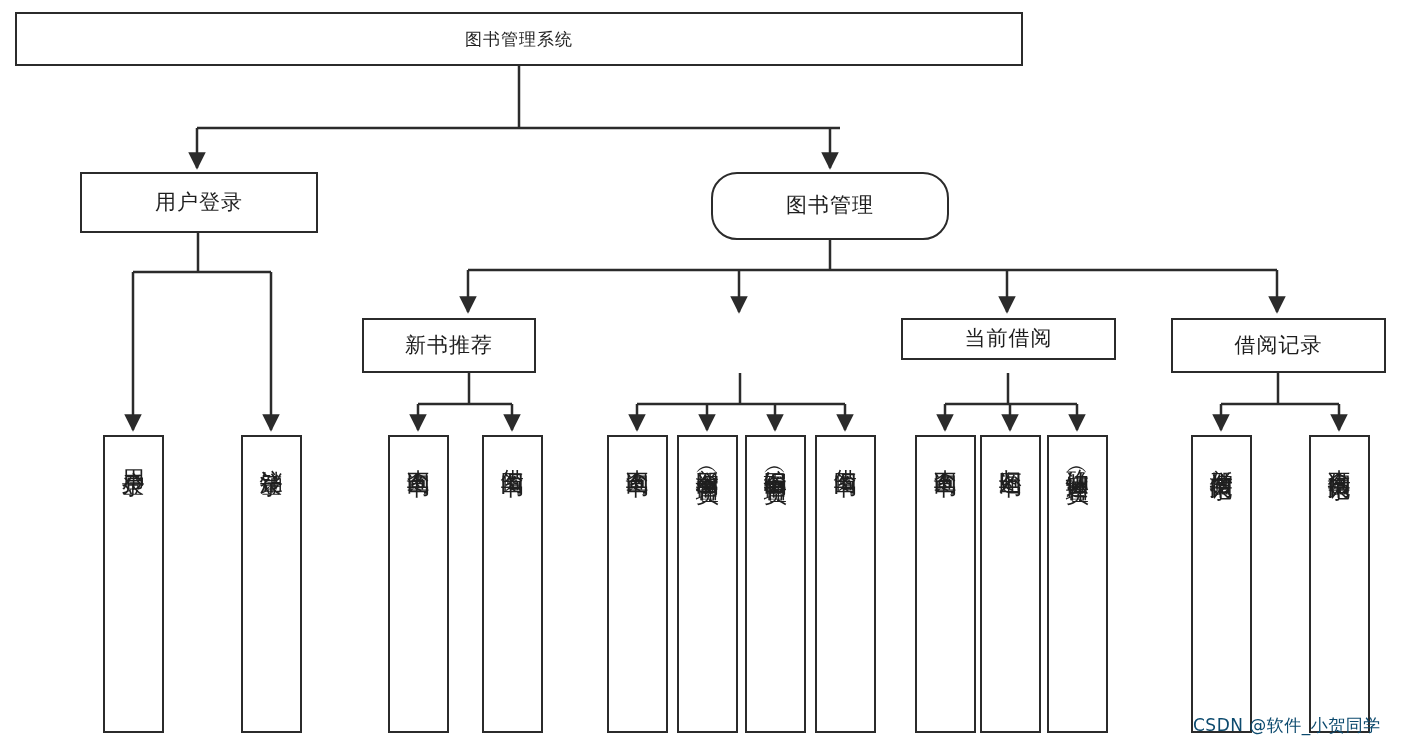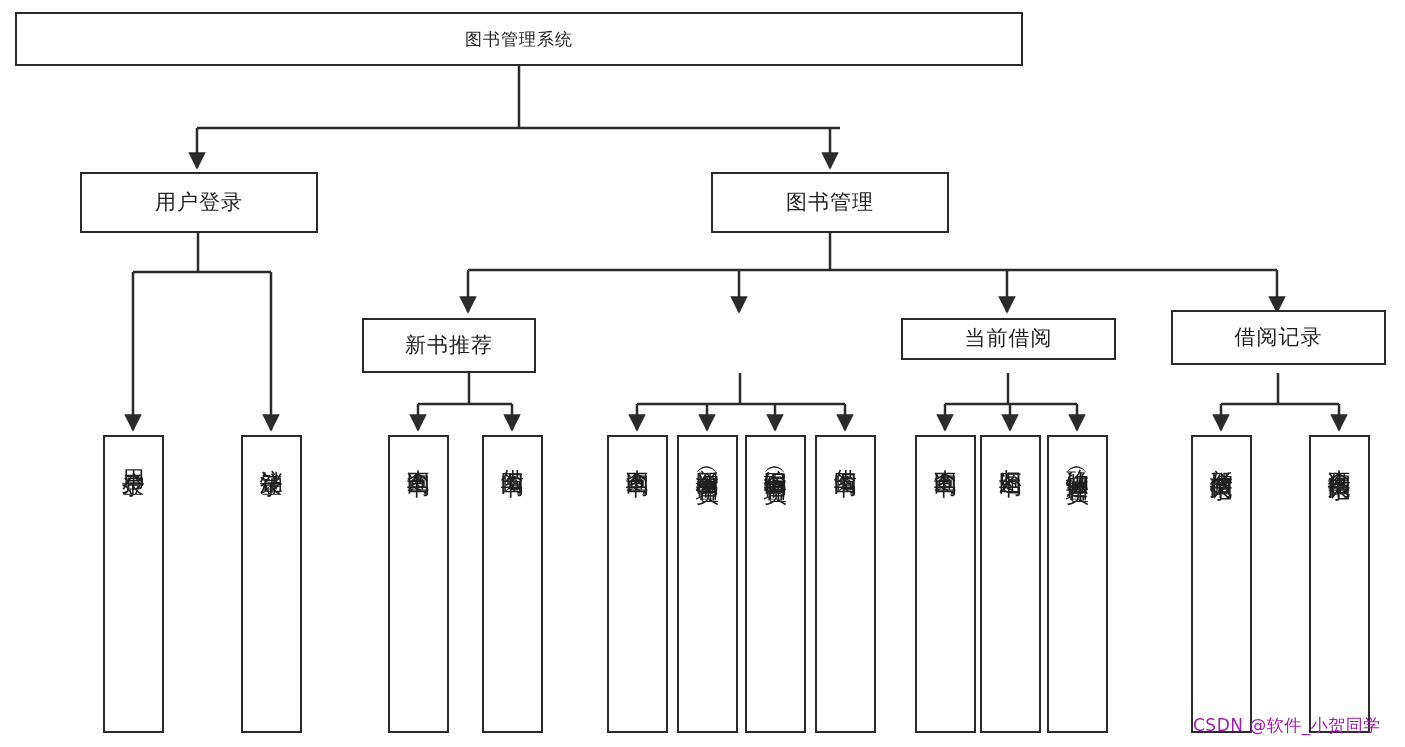--- a/index.html
+++ b/index.html
@@ -54,21 +54,21 @@
     text-orientation: upright;
     font-size: 23px;
     line-height: 1.06;
     letter-spacing: 2px;
     white-space: nowrap;
     color: #1f1f1f;
   }
   .watermark {
     position: absolute;
     font-size: 17px;
-    color: #a21caf;
+    color: #0c4a6e;
     letter-spacing: 0.5px;
     white-space: nowrap;
     font-family: "DejaVu Sans", "Liberation Sans", sans-serif;
   }
 </style>
 </head>
 <body>
 
 <div id="canvas">
 
@@ -122,31 +122,31 @@
     </g>
   </svg>
 
   <div class="node horizontal root" style="left:15px; top:12px; width:1008px; height:54px;">
     <span>图书管理系统</span>
   </div>
 
   <div class="node horizontal" style="left:80px; top:172px; width:238px; height:61px;">
     <span>用户登录</span>
   </div>
-  <div class="node horizontal" style="left:711px; top:172px; width:238px; height:61px;">
+  <div class="node horizontal" style="left:711px; top:172px; width:238px; height:68px;border-radius:26px;">
     <span>图书管理</span>
   </div>
 
   <div class="node horizontal" style="left:362px; top:318px; width:174px; height:55px;">
     <span>新书推荐</span>
   </div>
   <div class="node horizontal" style="left:901px; top:318px; width:215px; height:42px;">
     <span>当前借阅</span>
   </div>
-  <div class="node horizontal" style="left:1171px; top:310px; width:215px; height:55px;">
+  <div class="node horizontal" style="left:1171px; top:318px; width:215px; height:55px;">
     <span>借阅记录</span>
   </div>
 
   <div class="node vertical" style="left:103px; top:435px; width:61px; height:298px;">
     <span class="vlabel">用户登录</span>
   </div>
   <div class="node vertical" style="left:241px; top:435px; width:61px; height:298px;">
     <span class="vlabel">注销登录</span>
   </div>
 

